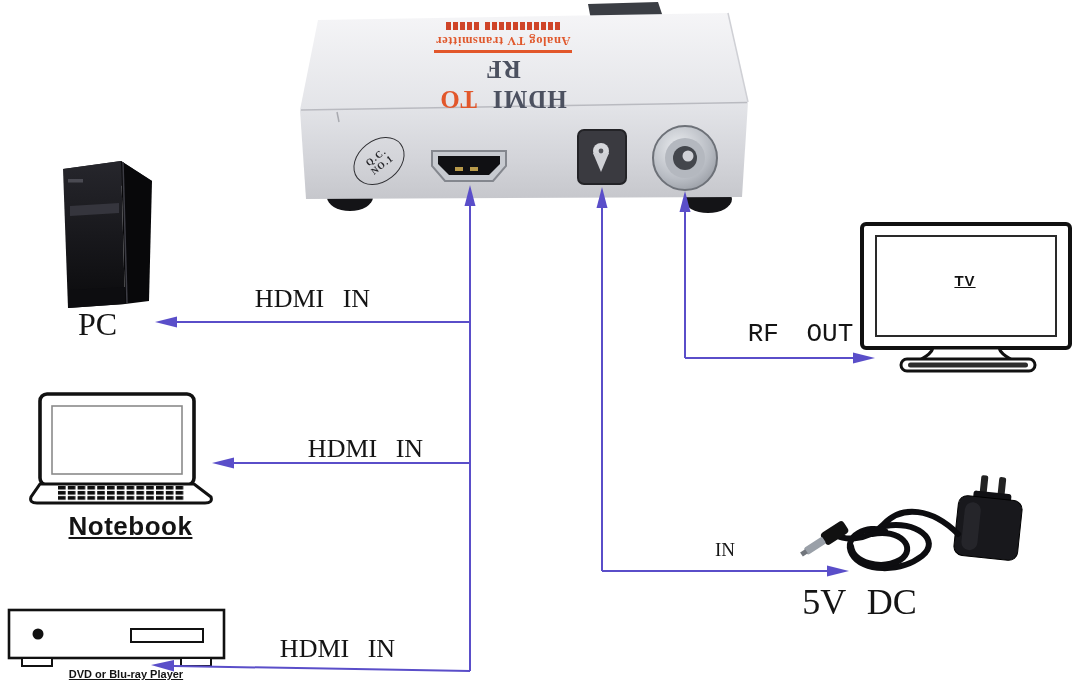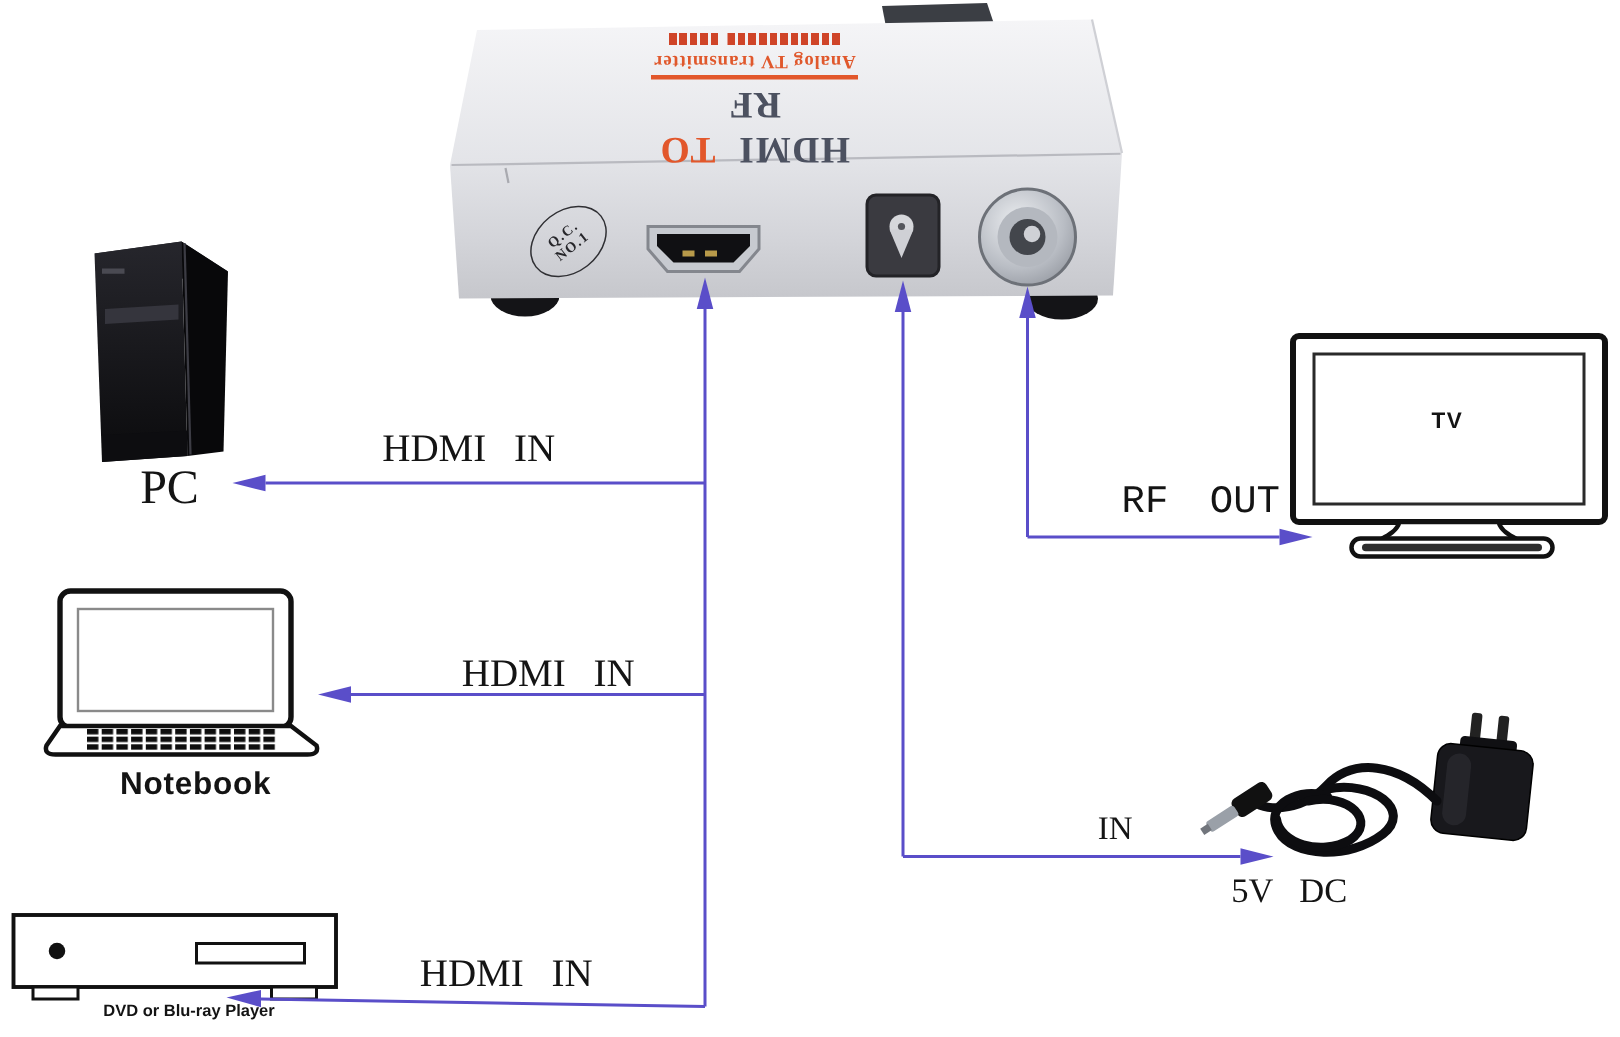--- a/index.html
+++ b/index.html
@@ -3,32 +3,32 @@
 <meta charset="utf-8">
 <style>
   html,body{margin:0;padding:0;background:#fff;}
   .canvas{position:relative;width:1080px;height:691px;background:#ffffff;overflow:hidden;
           font-family:"Liberation Sans",sans-serif;}
   .layer{position:absolute;left:0;top:0;width:1080px;height:691px;}
 
   
   .lbl{position:absolute;color:#141414;white-space:nowrap;}
   .serif{font-family:"Liberation Serif","DejaVu Serif",serif;word-spacing:12px;}
-  .bold-sans{font-family:"Liberation Sans","DejaVu Sans",sans-serif;font-weight:700;}
-
-  .pc-label{left:78px;top:306px;width:70px;font-size:32px;text-align:center;word-spacing:0;}
-  .notebook-label{left:58px;top:511px;width:145px;font-size:21px;text-align:center;letter-spacing:.5px;}
+  .bold-sans{font-family:"Liberation Sans","DejaVu Sans",sans-serif;font-weight:700;text-decoration:underline;}
+
+  .pc-label{left:78px;top:306px;width:70px;font-size:32px;word-spacing:0;}
+  .notebook-label{left:58px;top:511px;width:145px;font-size:26px;text-align:center;letter-spacing:.5px;}
   .dvd-label{left:12px;top:668px;width:228px;font-size:11px;text-align:center;}
   .tv-label{left:930px;top:272px;width:70px;font-size:15px;text-align:center;letter-spacing:1px;}
   .hdmi-in-1{left:230px;top:284px;width:165px;font-size:26px;text-align:center;}
   .hdmi-in-2{left:283px;top:434px;width:165px;font-size:26px;text-align:center;}
   .hdmi-in-3{left:255px;top:634px;width:165px;font-size:26px;text-align:center;}
   .rf-out{left:733px;top:319px;width:135px;font-size:26px;text-align:center;font-family:Liberation Mono, monospace;}
-  .in-label{left:695px;top:539px;width:60px;font-size:22px;text-align:right;}
-  .dc-label{left:802px;top:581px;width:115px;font-size:23px;text-align:center;}
+  .in-label{left:695px;top:539px;width:60px;font-size:19px;text-align:center;}
+  .dc-label{left:802px;top:581px;width:115px;font-size:36px;text-align:center;}
 
   
   .box-print{position:absolute;left:432px;top:22px;width:142px;transform:rotate(180deg);
              text-align:center;font-family:"Liberation Serif","DejaVu Serif",serif;}
   .box-title{font-size:25px;font-weight:700;letter-spacing:1px;word-spacing:8px;line-height:30px;}
   .box-title .t-dark{color:#4c5160;}
   .box-title .t-orange{color:#e2572b;}
   .box-rule{height:3px;background:#e2572b;margin:1px 2px 2px 2px;}
   .box-subtitle{font-size:12.5px;font-weight:600;color:#e0582c;letter-spacing:.6px;line-height:15px;}
   .cn-line{height:8px;margin:3px 14px 0 14px;display:flex;gap:6px;justify-content:center;}

